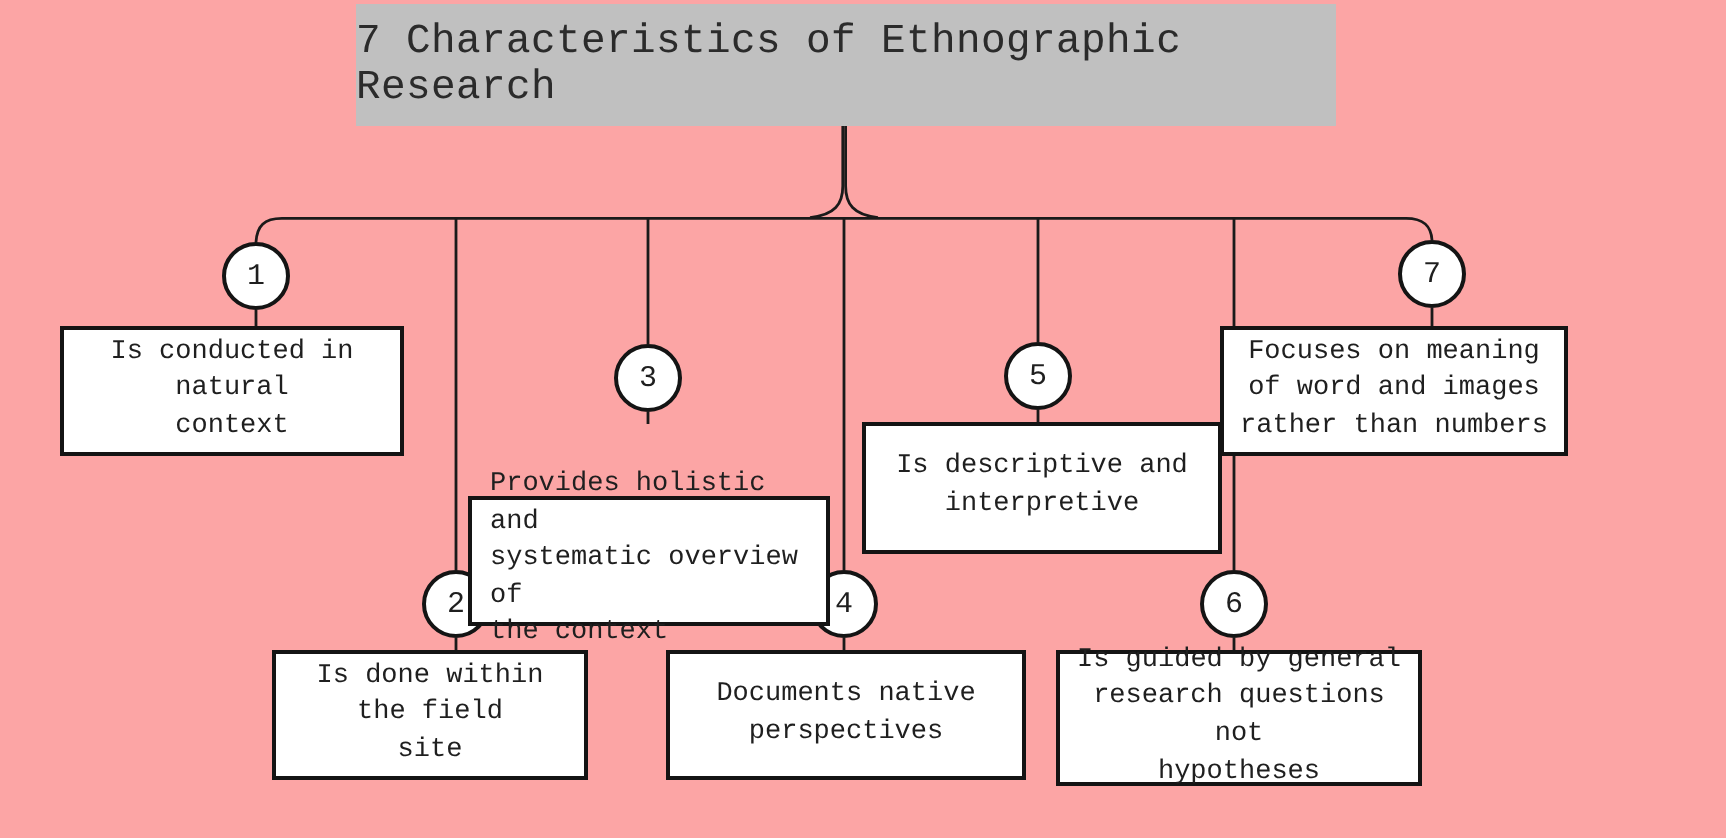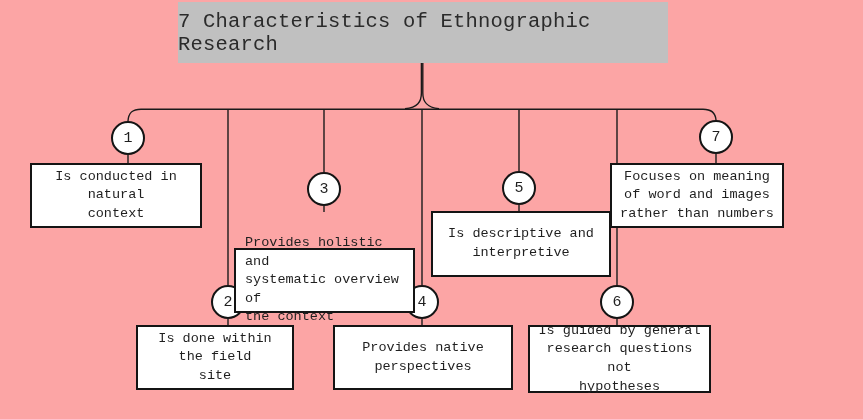--- a/index.html
+++ b/index.html
@@ -87,21 +87,21 @@
   <div class="num-circle c6">6</div>
   <div class="num-circle c7">7</div>
 
   <div class="char-box b1">Is conducted in natural
 context</div>
   <div class="char-box b2">Is done within the field
 site</div>
   <div class="char-box b3 left-align">Provides holistic and
 systematic overview of
 the context</div>
-  <div class="char-box b4">Provides native
+  <div class="char-box b4">Documents native
 perspectives</div>
   <div class="char-box b5">Is descriptive and
 interpretive</div>
   <div class="char-box b6">Is guided by general
 research questions not
 hypotheses</div>
   <div class="char-box b7">Focuses on meaning
 of word and images
 rather than numbers</div>
 

